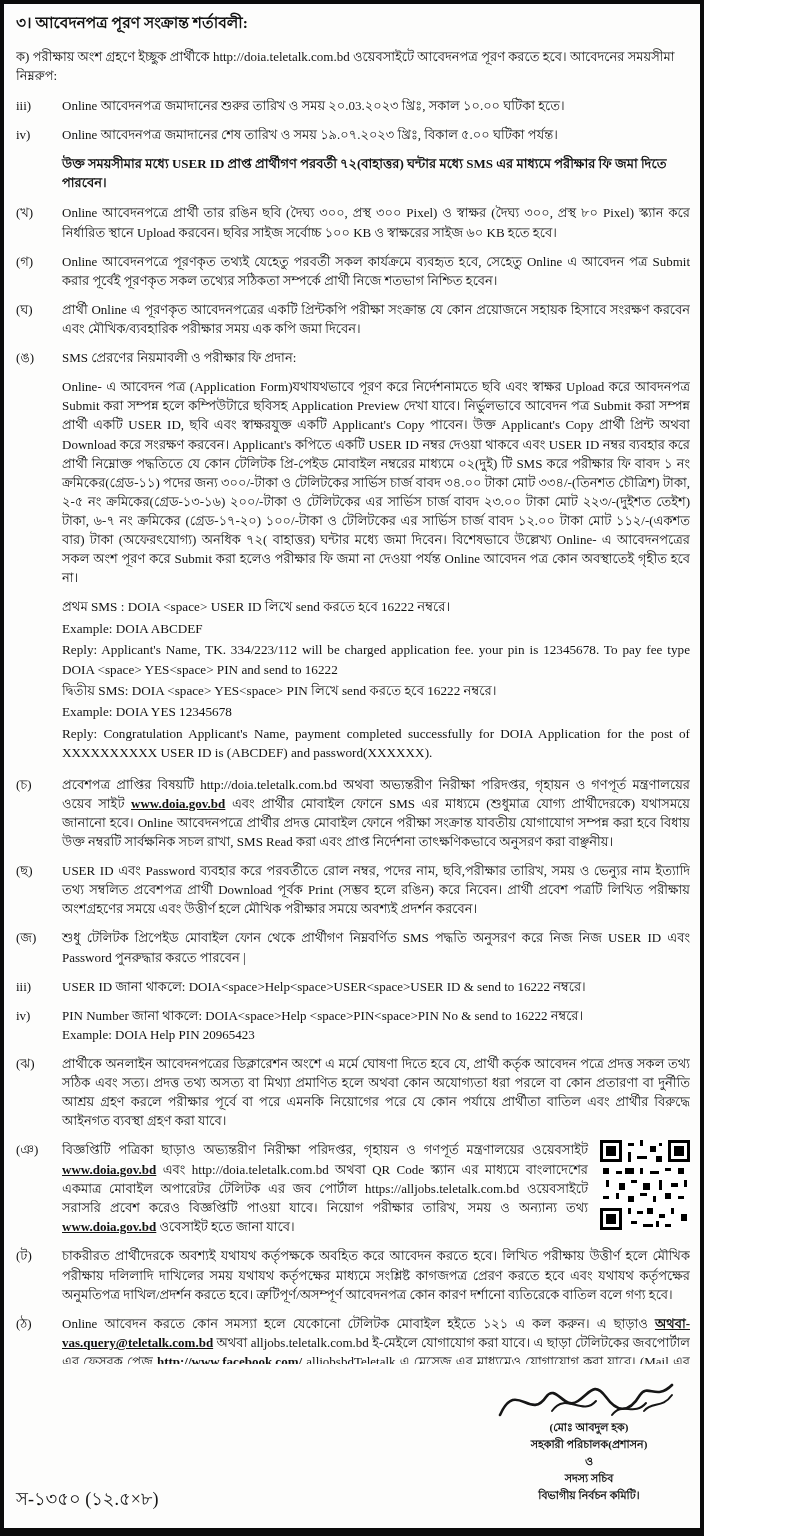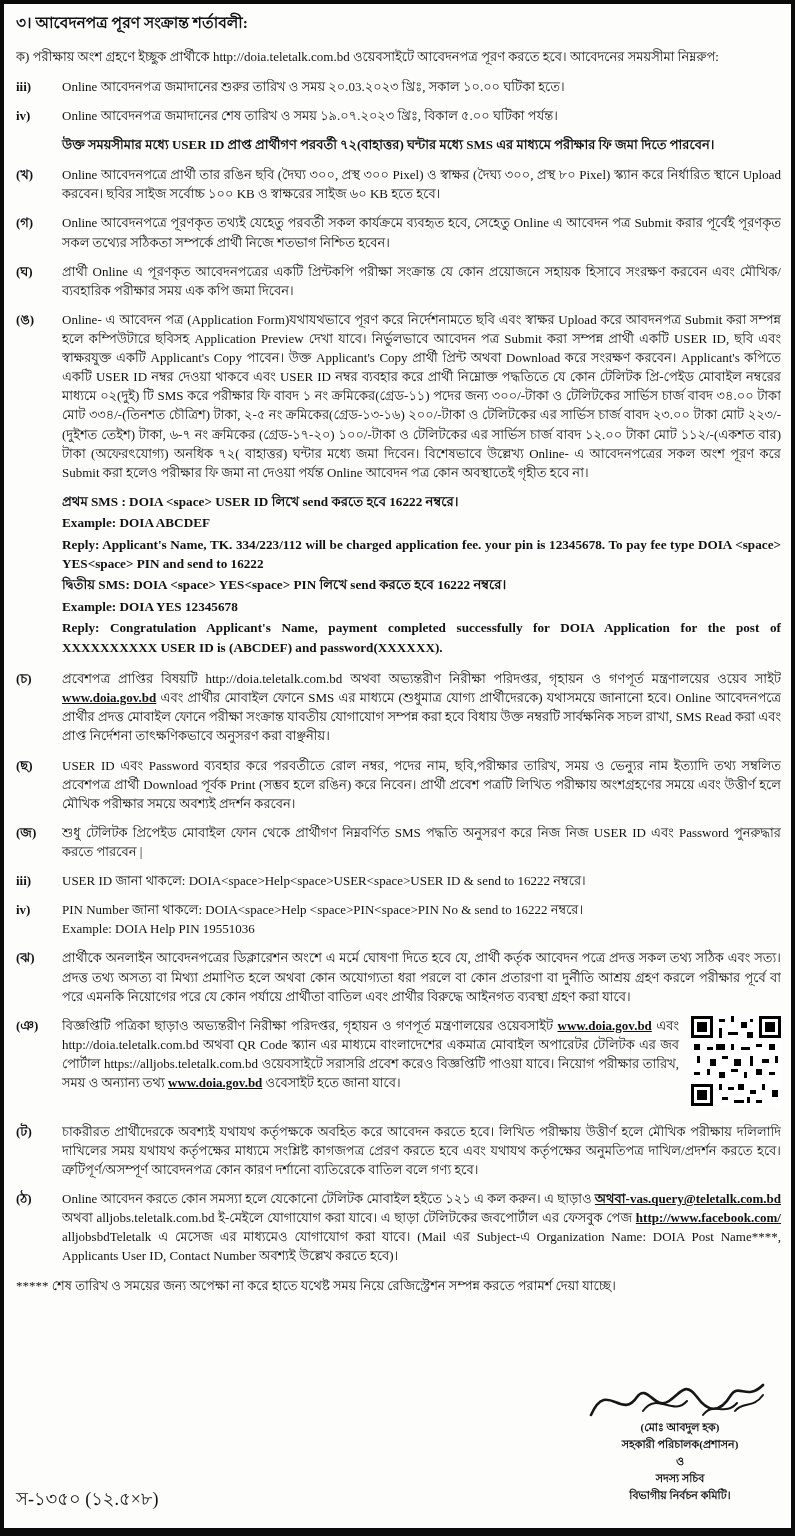--- a/index.html
+++ b/index.html
@@ -1,28 +1,28 @@
 <!DOCTYPE html>
 <html><head>
 <meta charset="utf-8">
 <style>
   html,body{margin:0;padding:0;background:#ffffff;}
   body{width:795px;height:1536px;overflow:hidden;
        font-family:"Liberation Serif","DejaVu Serif",serif;color:#121212;}
-  .page{position:relative;width:795px;height:1536px;box-sizing:border-box;
+  .page{position:relative;width:704px;height:1536px;box-sizing:border-box;
         background:#fdfdfc;border:4px solid #0b0b0b;border-bottom-width:8px;
         padding:8px 10px 0 12px;}
   .main{height:1352px;overflow:hidden;font-size:13px;line-height:1.47;}
   .title{font-weight:bold;font-size:15.5px;margin-bottom:12px;}
   .intro{margin-bottom:11px;}
   .row{display:flex;margin-bottom:10px;}
-  .lbl{flex:0 0 46px;font-weight:bold;}
+  .lbl{flex:0 0 46px;}
   .txt{flex:1;text-align:justify;}
   .note{margin-left:46px;font-weight:bold;margin-bottom:11px;}
-  .smsblock{font-weight:bold;margin-top:10px;font-size:13.2px;}
+  .smsblock{font-weight:normal;margin-top:10px;font-size:13.2px;}
   .smsblock div{margin-bottom:2px;}
   .para{margin-bottom:0;}
   .heading-line{margin-bottom:10px;}
   .ub{font-weight:bold;text-decoration:underline;}
   .qr{float:right;width:90px;height:90px;margin:0 0 6px 12px;}
   .finalnote{margin-bottom:12px;margin-top:6px;}
   .sig{position:absolute;right:16px;bottom:24px;text-align:center;
        font-weight:bold;font-size:11px;line-height:1.55;}
   .sig svg{display:block;margin:0 auto -8px auto;}
   .footer-left{position:absolute;left:12px;bottom:12px;font-size:18px;}
@@ -58,20 +58,21 @@
     </div>
 
     <div class="row">
       <span class="lbl">(ঘ)</span>
       <div class="txt">প্রার্থী Online এ পূরণকৃত আবেদনপত্রের একটি প্রিন্টকপি পরীক্ষা সংক্রান্ত যে কোন প্রয়োজনে সহায়ক হিসাবে সংরক্ষণ করবেন এবং মৌখিক/ব্যবহারিক পরীক্ষার সময় এক কপি জমা দিবেন।</div>
     </div>
 
     <div class="row">
       <span class="lbl">(ঙ)</span>
       <div class="txt">
+        <div class="heading-line">SMS প্রেরণের নিয়মাবলী ও পরীক্ষার ফি প্রদান:</div>
         <div class="para">Online- এ আবেদন পত্র (Application Form)যথাযথভাবে পূরণ করে নির্দেশনামতে ছবি এবং স্বাক্ষর Upload করে আবদনপত্র Submit করা সম্পন্ন হলে কম্পিউটারে ছবিসহ Application Preview দেখা যাবে। নির্ভুলভাবে আবেদন পত্র Submit করা সম্পন্ন প্রার্থী একটি USER ID, ছবি এবং স্বাক্ষরযুক্ত একটি Applicant's Copy পাবেন। উক্ত Applicant's Copy প্রার্থী প্রিন্ট অথবা Download করে সংরক্ষণ করবেন। Applicant's কপিতে একটি USER ID নম্বর দেওয়া থাকবে এবং USER ID নম্বর ব্যবহার করে প্রার্থী নিম্নোক্ত পদ্ধতিতে যে কোন টেলিটক প্রি-পেইড মোবাইল নম্বরের মাধ্যমে ০২(দুই) টি SMS করে পরীক্ষার ফি বাবদ ১ নং ক্রমিকের(গ্রেড-১১) পদের জন্য ৩০০/-টাকা ও টেলিটকের সার্ভিস চার্জ বাবদ ৩৪.০০ টাকা মোট ৩৩৪/-(তিনশত চৌত্রিশ) টাকা, ২-৫ নং ক্রমিকের(গ্রেড-১৩-১৬) ২০০/-টাকা ও টেলিটকের এর সার্ভিস চার্জ বাবদ ২৩.০০ টাকা মোট ২২৩/-(দুইশত তেইশ) টাকা, ৬-৭ নং ক্রমিকের (গ্রেড-১৭-২০) ১০০/-টাকা ও টেলিটকের এর সার্ভিস চার্জ বাবদ ১২.০০ টাকা মোট ১১২/-(একশত বার) টাকা (অফেরৎযোগ্য) অনধিক ৭২( বাহাত্তর) ঘন্টার মধ্যে জমা দিবেন। বিশেষভাবে উল্লেখ্য Online- এ আবেদনপত্রের সকল অংশ পূরণ করে Submit করা হলেও পরীক্ষার ফি জমা না দেওয়া পর্যন্ত Online আবেদন পত্র কোন অবস্থাতেই গৃহীত হবে না।</div>
         <div class="smsblock">
           <div>প্রথম SMS : DOIA &lt;space&gt; USER ID লিখে send করতে হবে 16222 নম্বরে।</div>
           <div>Example: DOIA ABCDEF</div>
           <div>Reply: Applicant's Name, TK. 334/223/112 will be charged application fee. your pin is 12345678. To pay fee type DOIA &lt;space&gt; YES&lt;space&gt; PIN and send to 16222</div>
           <div>দ্বিতীয় SMS: DOIA &lt;space&gt; YES&lt;space&gt; PIN লিখে send করতে হবে 16222 নম্বরে।</div>
           <div>Example: DOIA YES 12345678</div>
           <div>Reply: Congratulation Applicant's Name, payment completed successfully for DOIA Application for the post of XXXXXXXXXX  USER ID is (ABCDEF) and password(XXXXXX).</div>
         </div>
       </div>
@@ -94,21 +95,21 @@
 
     <div class="row">
       <span class="lbl">iii)</span>
       <div class="txt">USER ID জানা থাকলে: DOIA&lt;space&gt;Help&lt;space&gt;USER&lt;space&gt;USER ID &amp; send to 16222 নম্বরে।</div>
     </div>
 
     <div class="row">
       <span class="lbl">iv)</span>
       <div class="txt">
         <div>PIN Number জানা থাকলে: DOIA&lt;space&gt;Help &lt;space&gt;PIN&lt;space&gt;PIN  No &amp; send to 16222 নম্বরে।</div>
-        <div>Example: DOIA Help PIN 19551036</div>
+        <div>Example: DOIA Help PIN 20965423</div>
       </div>
     </div>
 
     <div class="row">
       <span class="lbl">(ঝ)</span>
       <div class="txt">প্রার্থীকে অনলাইন আবেদনপত্রের ডিক্লারেশন অংশে এ মর্মে ঘোষণা দিতে হবে যে, প্রার্থী কর্তৃক আবেদন পত্রে প্রদত্ত সকল তথ্য সঠিক এবং সত্য। প্রদত্ত তথ্য অসত্য বা মিথ্যা প্রমাণিত হলে অথবা কোন অযোগ্যতা ধরা পরলে বা কোন প্রতারণা বা দুর্নীতি আশ্রয় গ্রহণ করলে পরীক্ষার পূর্বে বা পরে এমনকি নিয়োগের পরে যে কোন পর্যায়ে প্রার্থীতা বাতিল এবং প্রার্থীর বিরুদ্ধে আইনগত ব্যবস্থা গ্রহণ করা যাবে।</div>
     </div>
 
     <div class="row">
       <span class="lbl">(ঞ)</span>

